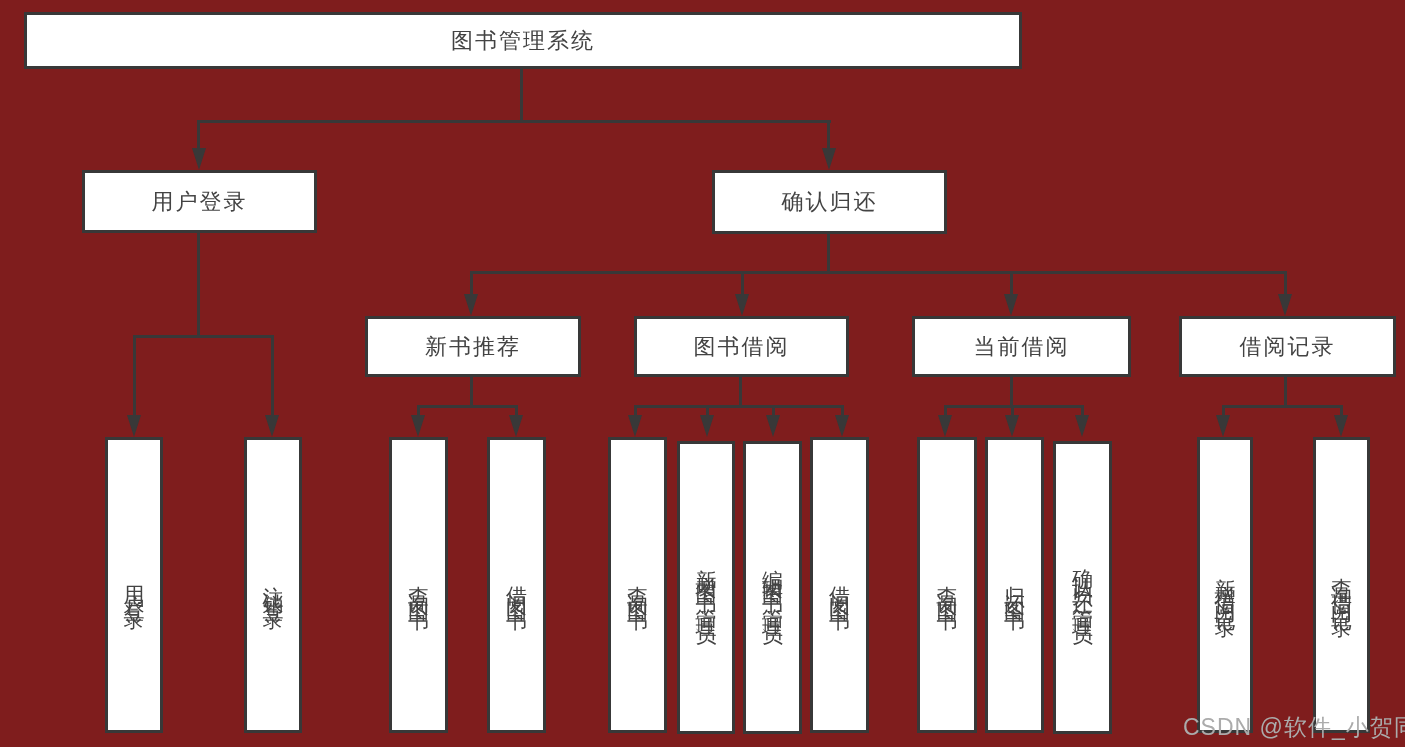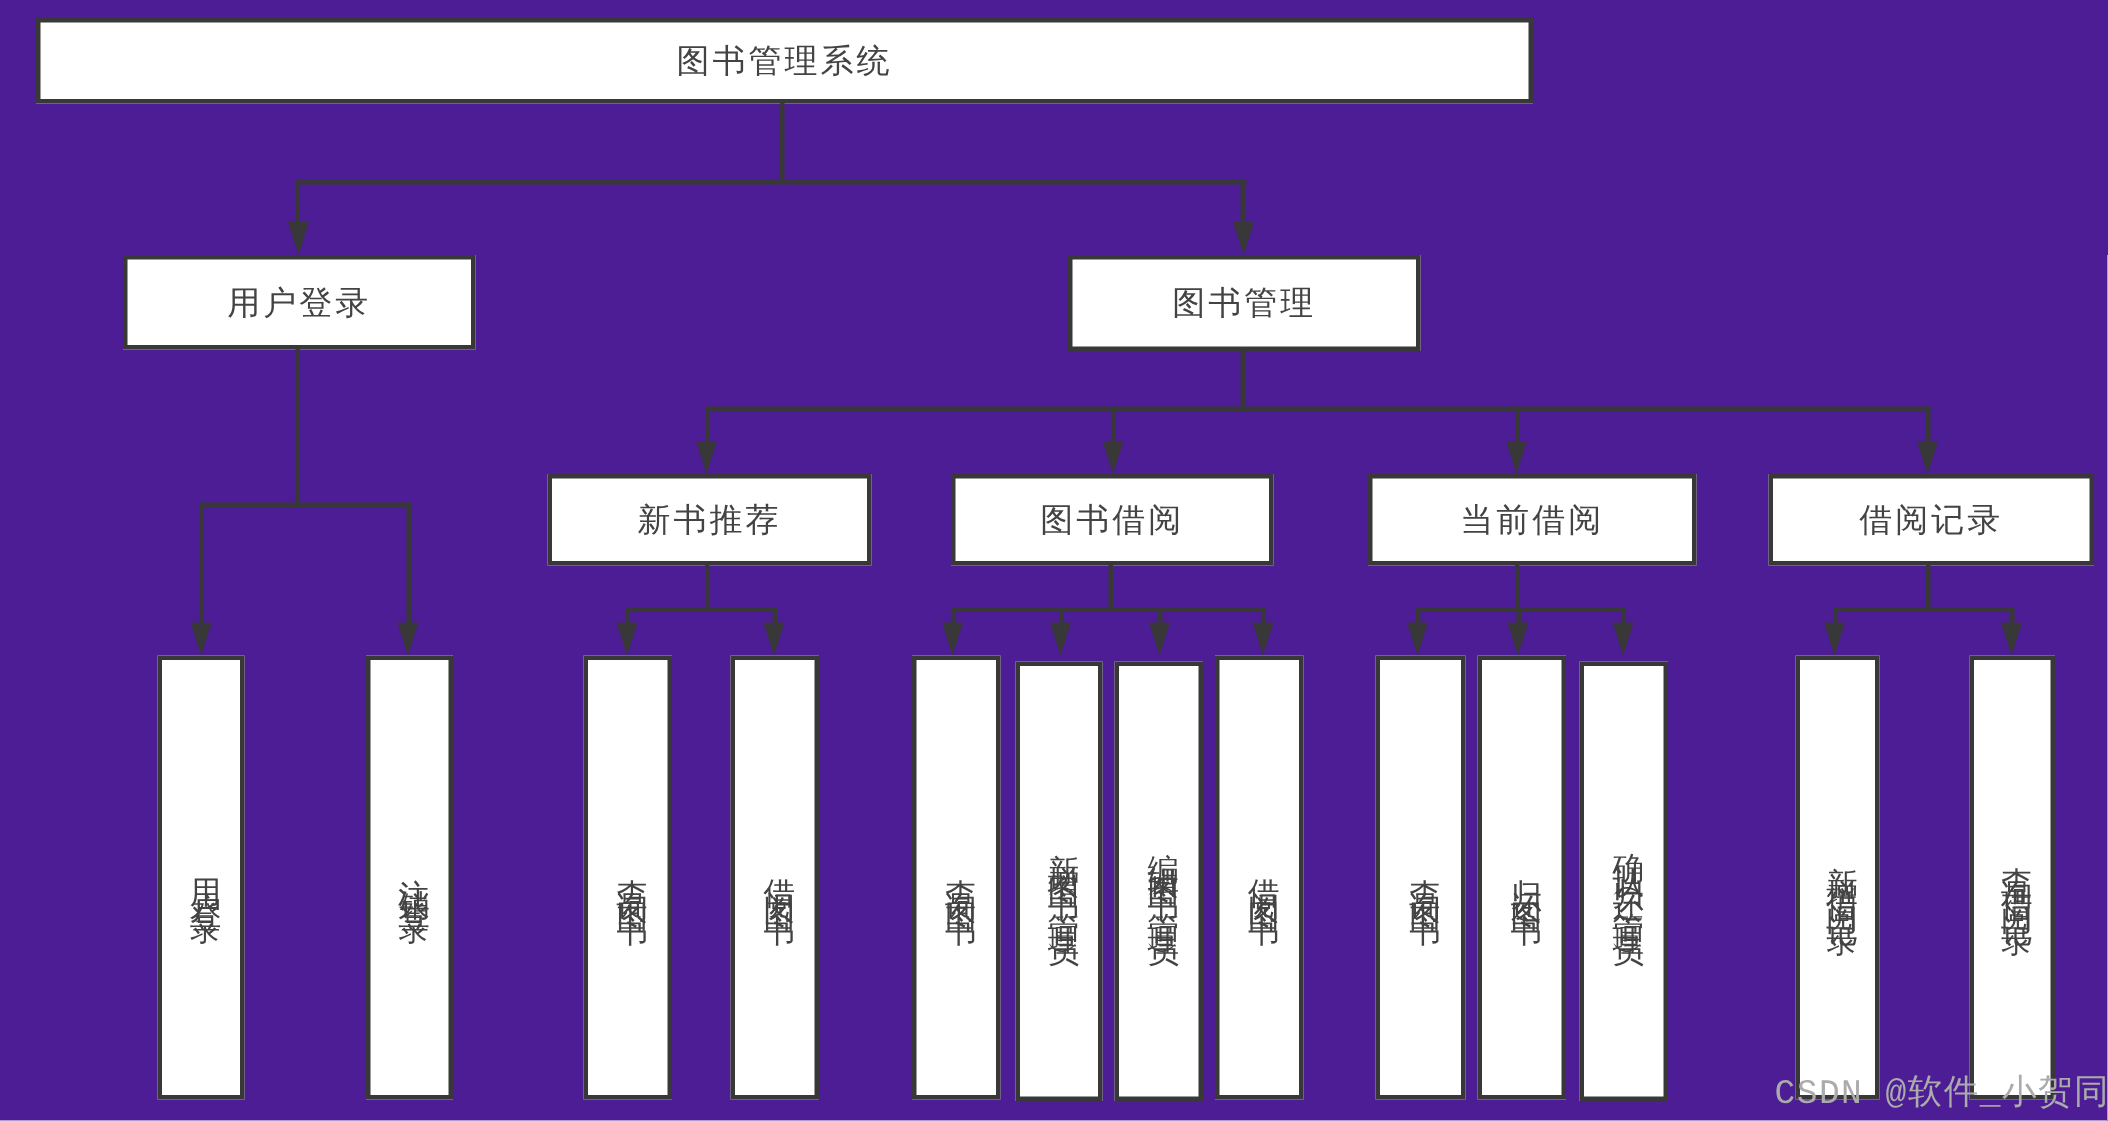--- a/index.html
+++ b/index.html
@@ -4,22 +4,22 @@
 <style>
   :root{
     --line:#383838;
     --text:#434343;
     --wm:#ababab;
   }
   html,body{margin:0;padding:0;background:#ffffff;}
   .stage{
     position:relative;
     width:1405px;height:747px;
-    background:#4c1d95;
-    font-family:Liberation Mono, monospace;
+    background:#7f1d1d;
+    font-family:Liberation Sans, sans-serif;
     overflow:hidden;
   }
   .box{
     position:absolute;box-sizing:border-box;
     border:3px solid var(--line);
     background:#ffffff;
     display:flex;align-items:center;justify-content:center;
     color:var(--text);
     font-size:22px;letter-spacing:2px;
     white-space:nowrap;
@@ -61,21 +61,21 @@
   <i class="hl" style="left:197px;top:120px;width:634px"></i>
   <i class="vl" style="left:197px;top:120px;height:32px"></i>
   <i class="ar" style="left:192px;top:148px"></i>
   <i class="vl" style="left:827px;top:120px;height:32px"></i>
   <i class="ar" style="left:822px;top:148px"></i>
 
   <div class="box" style="left:82px;top:170px;width:235px;height:63px">
     <span>用户登录</span>
   </div>
   <div class="box" style="left:712px;top:170px;width:235px;height:64px">
-    <span>图书管理</span>
+    <span>确认归还</span>
   </div>
 
   <i class="vl" style="left:197px;top:232px;height:106px"></i>
   <i class="hl" style="left:133px;top:335px;width:141px"></i>
   <i class="vl" style="left:133px;top:335px;height:82px"></i>
   <i class="ar" style="left:127px;top:415px"></i>
   <i class="vl" style="left:271px;top:335px;height:82px"></i>
   <i class="ar" style="left:265px;top:415px"></i>
 
   <i class="vl" style="left:827px;top:233px;height:41px"></i>

